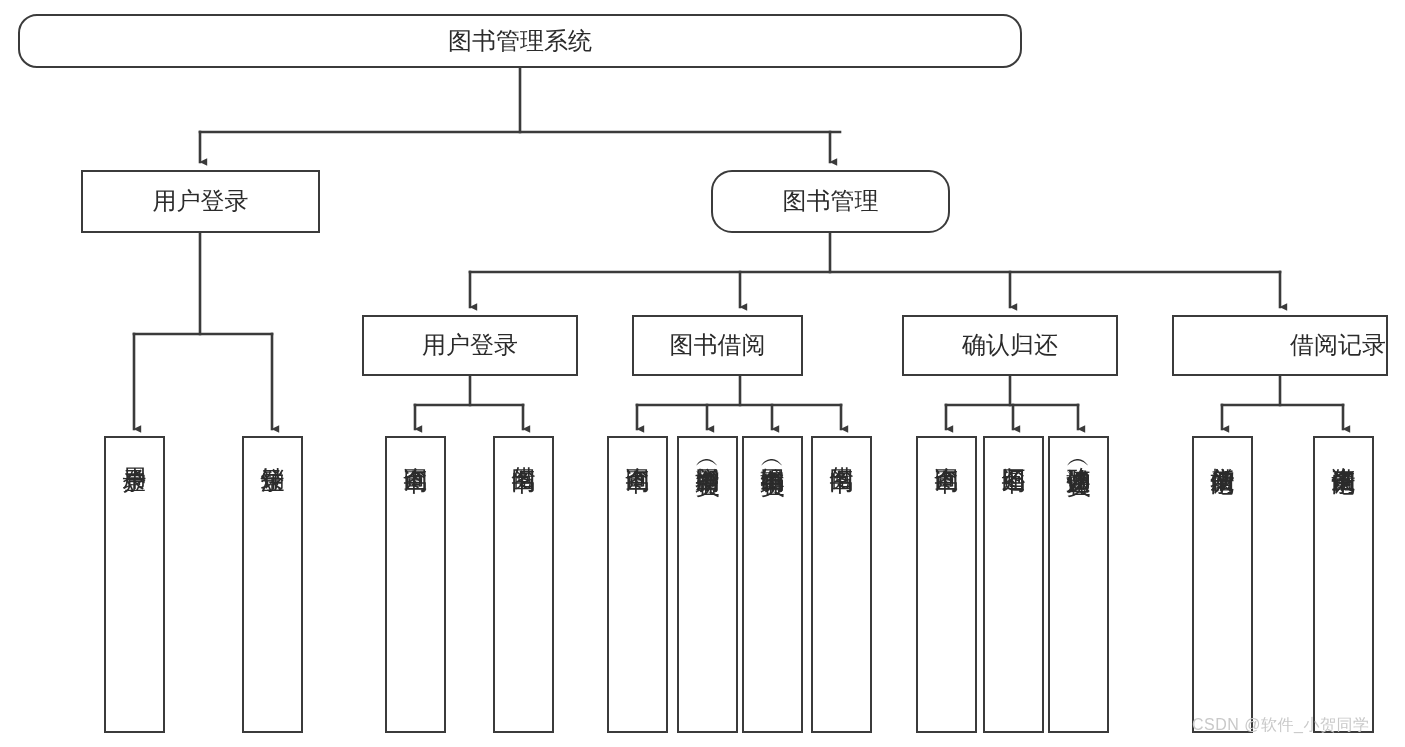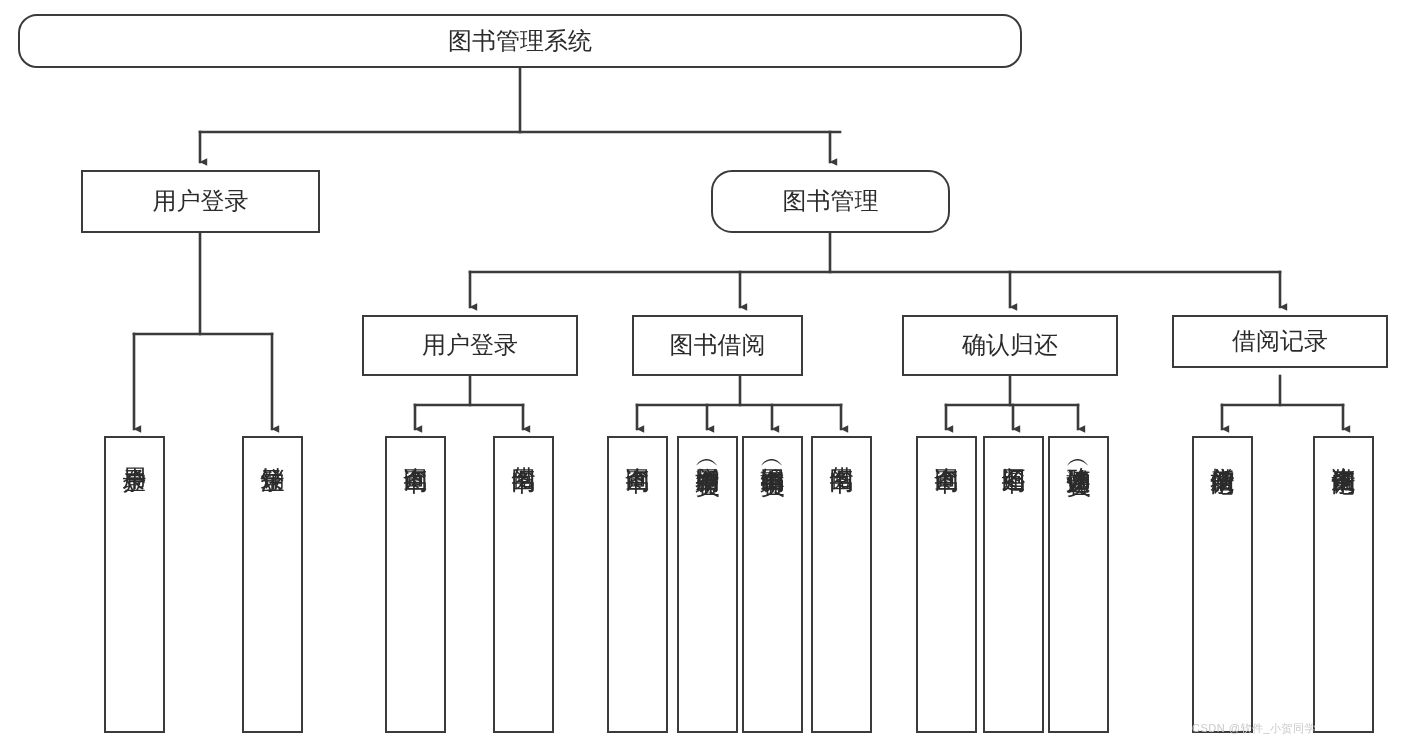--- a/index.html
+++ b/index.html
@@ -8,22 +8,22 @@
   svg{position:absolute;left:0;top:0;}
   .node{position:absolute;box-sizing:border-box;background:#ffffff;
         border:2px solid #3b3b3b;display:flex;align-items:center;justify-content:center;}
   .node .lbl{color:#2b2b2b;text-align:center;line-height:1.12;white-space:pre-line;}
   .h-node .lbl{font-size:24px;}
   .root .lbl{font-size:24px;}
   .v-node{align-items:flex-start;padding-top:10px;}
   .v-node .lbl{writing-mode:vertical-rl;text-orientation:upright;
                font-size:24px;letter-spacing:1px;line-height:1;
                display:block;margin:0 auto;}
-  .watermark{position:absolute;color:#c9c9c9;font-size:11px;letter-spacing:.5px;
-             white-space:nowrap;pointer-events:none;margin-top:6px;}
+  .watermark{position:absolute;color:#c9c9c9;font-size:16px;letter-spacing:.5px;
+             white-space:nowrap;pointer-events:none;}
 </style>
 </head>
 <body>
 
 <div id="stage">
 
   <svg width="1405" height="747" aria-hidden="true">
     <defs>
       <marker id="arw" markerWidth="9" markerHeight="9" refX="4.2" refY="7.6" orient="auto-start-reverse" markerUnits="userSpaceOnUse">
         <path d="M0.4,0.4 L8.0,0.4 L4.2,8.2 Z" fill="#3b3b3b"></path>
@@ -86,21 +86,21 @@
 
   <div class="node h-node" style="left:362px;top:315px;width:216px;height:61px;">
     <span class="lbl">用户登录</span>
   </div>
   <div class="node h-node" style="left:632px;top:315px;width:171px;height:61px;">
     <span class="lbl">图书借阅</span>
   </div>
   <div class="node h-node" style="left:902px;top:315px;width:216px;height:61px;">
     <span class="lbl">确认归还</span>
   </div>
-  <div class="node h-node" style="left:1172px;top:315px;width:216px;height:53px;">
+  <div class="node h-node" style="left:1172px;top:315px;width:216px;height:61px;justify-content:flex-end;">
     <span class="lbl">借阅记录</span>
   </div>
 
   <div class="node v-node" style="left:104px;top:436px;width:61px;height:297px;">
     <span class="lbl">用户登录</span>
   </div>
   <div class="node v-node" style="left:242px;top:436px;width:61px;height:297px;">
     <span class="lbl">注销登录</span>
   </div>
 

